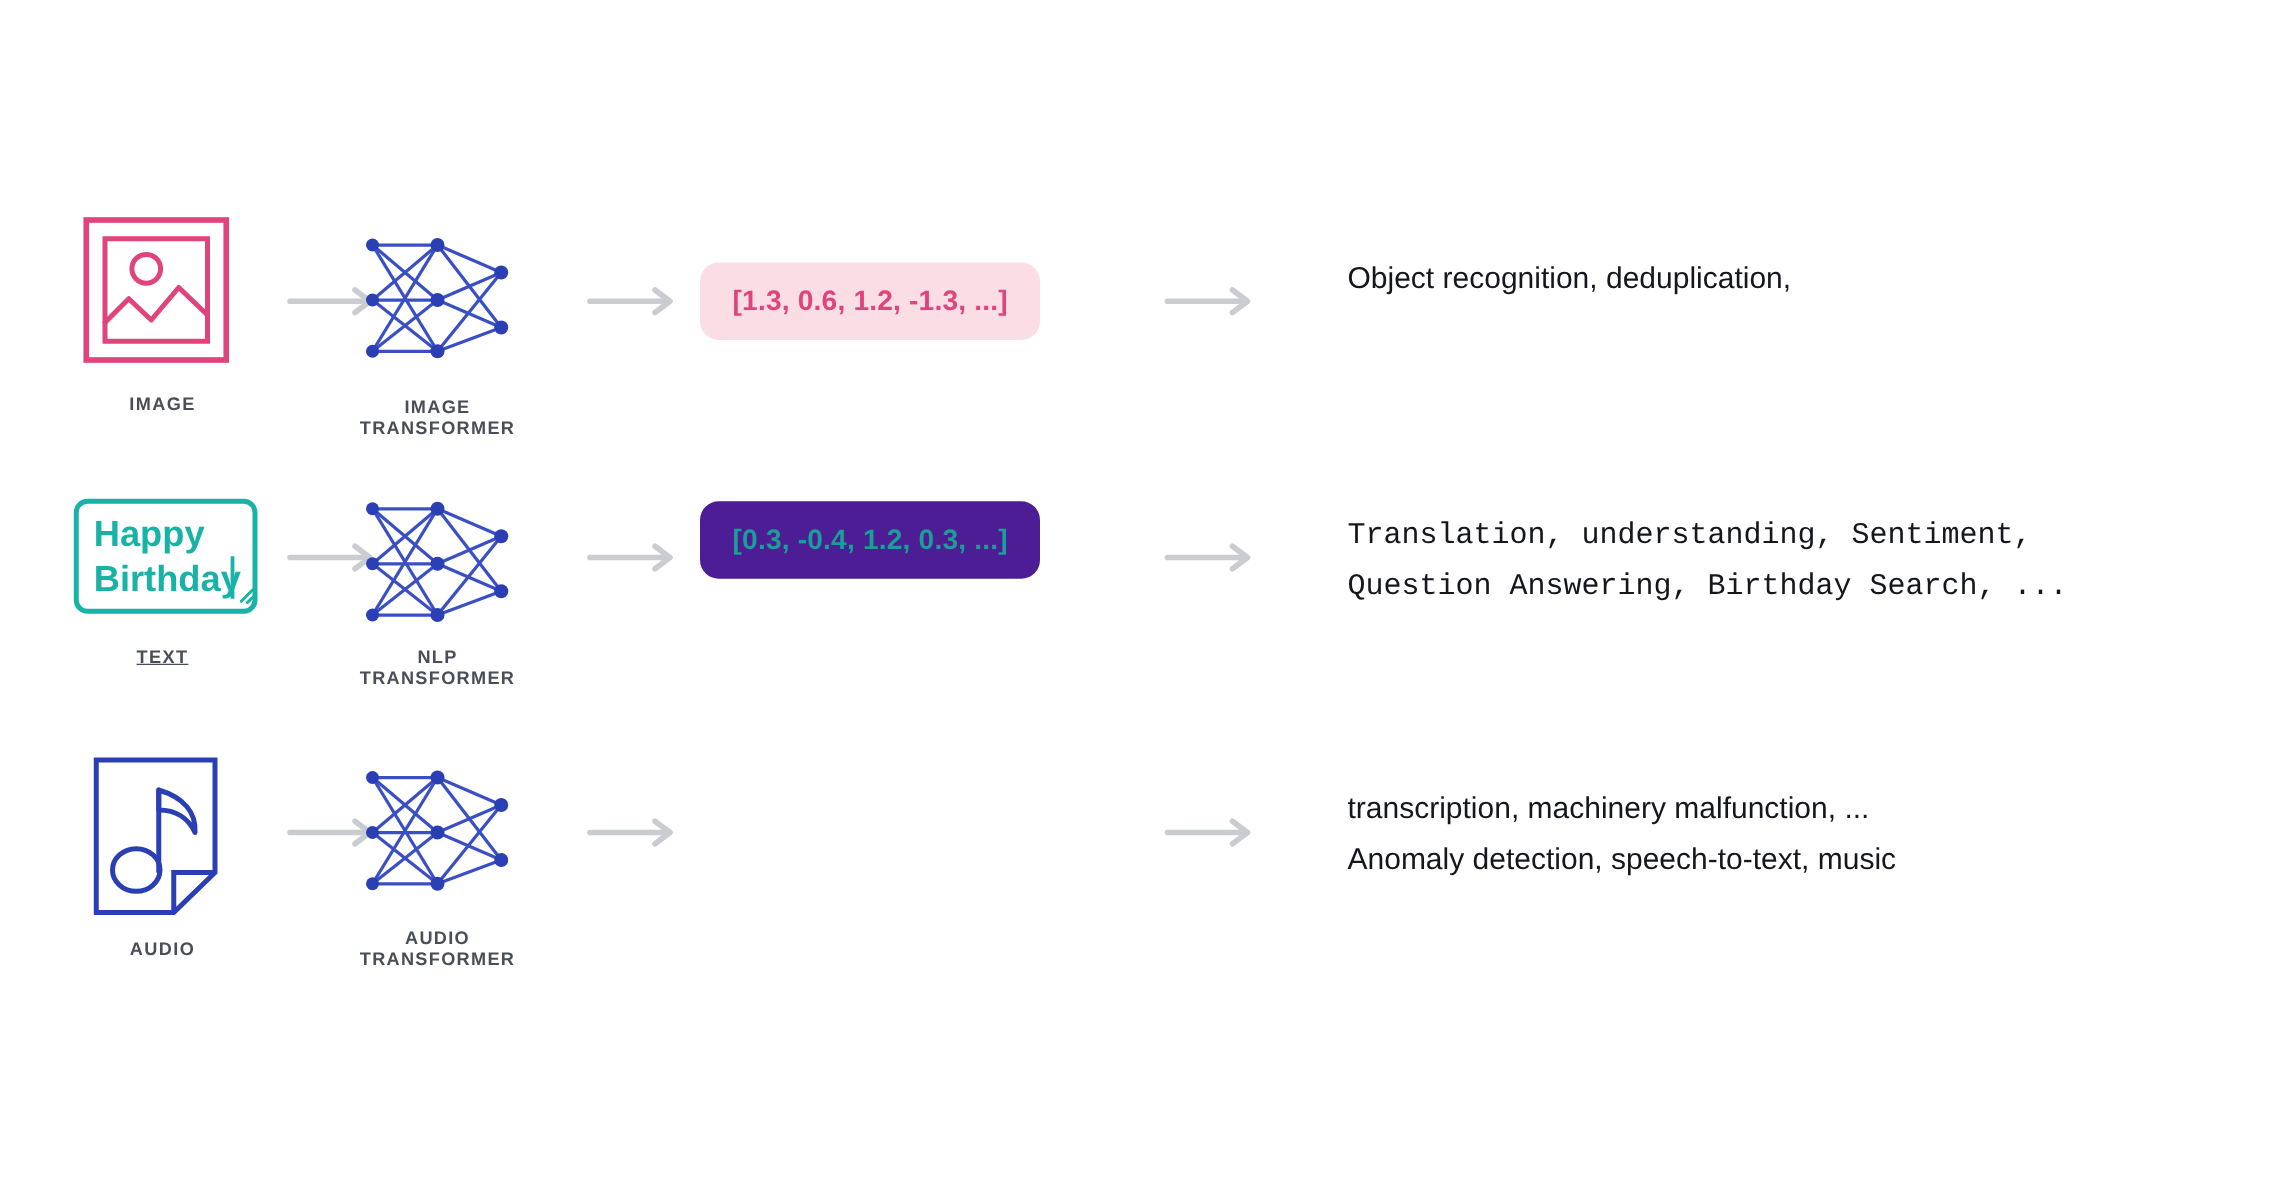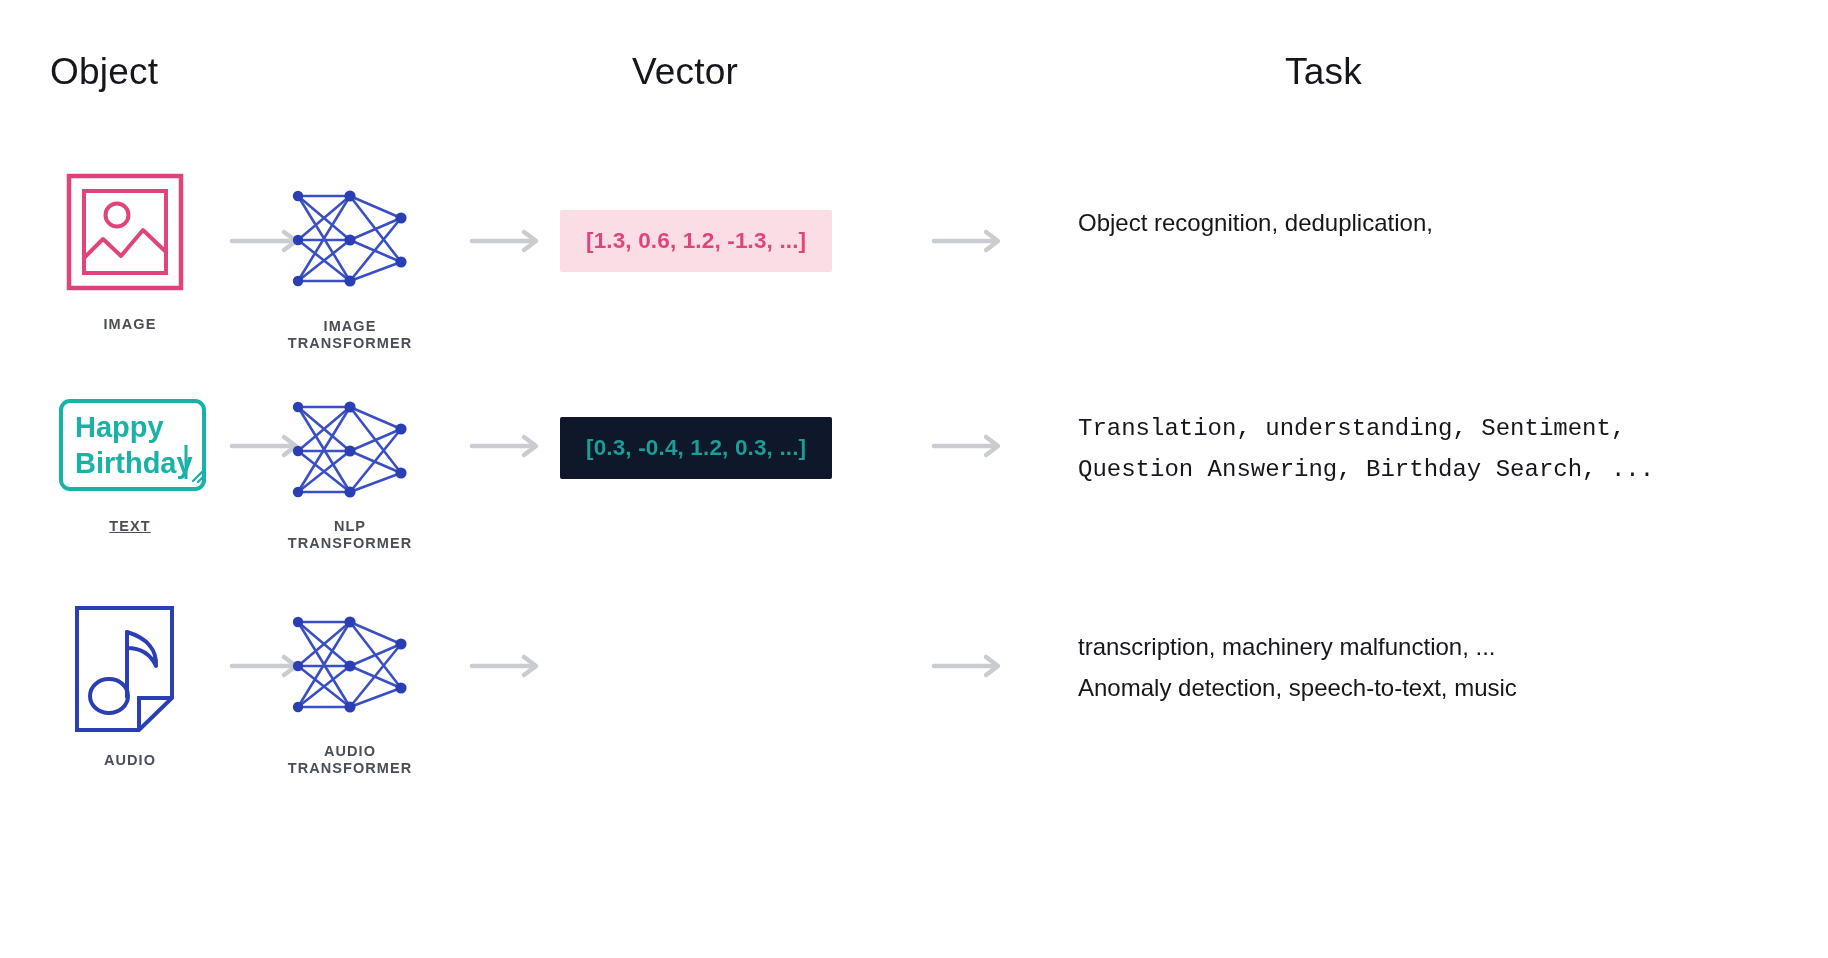--- a/index.html
+++ b/index.html
@@ -48,41 +48,36 @@
   
   .arrow{position:absolute;height:26px;width:80px;}
   .arrow svg{display:block;width:80px;height:26px;}
   .arrow-1{left:228px;}
   .arrow-2{left:468px;}
   .arrow-3{left:930px;}
 
   
   .vec-pill{
     position:absolute;left:560px;display:flex;align-items:center;
-    justify-content:center;height:62px;border-radius:2px;
+    justify-content:center;height:62px;border-radius:15px;
     font-size:22.5px;font-weight:700;letter-spacing:.15px;white-space:nowrap;
     padding:0 26px;box-sizing:border-box;min-width:250px;
   }
 
   
   .task-text{
     position:absolute;left:1078px;width:700px;font-size:24px;
     line-height:41px;color:#15171c;font-weight:400;
   }
 </style>
 </head>
 <body>
 
 <div class="canvas">
 
-  <div class="headers">
-    <div class="col-header h-object">Object</div>
-    <div class="col-header h-vector">Vector</div>
-    <div class="col-header h-task">Task</div>
-  </div>
 
   <div class="row row-1">
 
     <div class="obj-cell">
       <div class="obj-art">
         <svg width="150" height="128" viewBox="0 0 150 128" aria-hidden="true">
           <rect x="14" y="6" width="112" height="112" fill="none" stroke="#e0447c" stroke-width="4.5"></rect>
           <rect x="29" y="21" width="82" height="82" fill="none" stroke="#e0447c" stroke-width="4"></rect>
           <circle cx="62" cy="45" r="11.5" fill="none" stroke="#e0447c" stroke-width="4"></circle>
           <polyline points="29,88 48,69 66,86 88,60 111,82" fill="none" stroke="#e0447c" stroke-width="4" stroke-linejoin="round" stroke-linecap="round"></polyline>
@@ -230,21 +225,21 @@
 
     <div class="arrow arrow-2" style="top:38px;">
       <svg viewBox="0 0 80 26">
           <g stroke="#c9ccd1" stroke-width="4.5" fill="none" stroke-linecap="round" stroke-linejoin="round">
             <line x1="4" y1="13" x2="66" y2="13"></line>
             <polyline points="56,4 68,13 56,22"></polyline>
           </g>
         </svg>
     </div>
 
-    <div class="vec-pill" style="top:22px;background:#0f172a;color:#1a9e95;">[0.3, -0.4, 1.2, 0.3, ...]</div>
+    <div class="vec-pill" style="top:6px;background:#4c1d95;color:#1a9e95;">[0.3, -0.4, 1.2, 0.3, ...]</div>
 
     <div class="arrow arrow-3" style="top:38px;">
       <svg viewBox="0 0 80 26">
           <g stroke="#c9ccd1" stroke-width="4.5" fill="none" stroke-linecap="round" stroke-linejoin="round">
             <line x1="4" y1="13" x2="66" y2="13"></line>
             <polyline points="56,4 68,13 56,22"></polyline>
           </g>
         </svg>
     </div>
 

